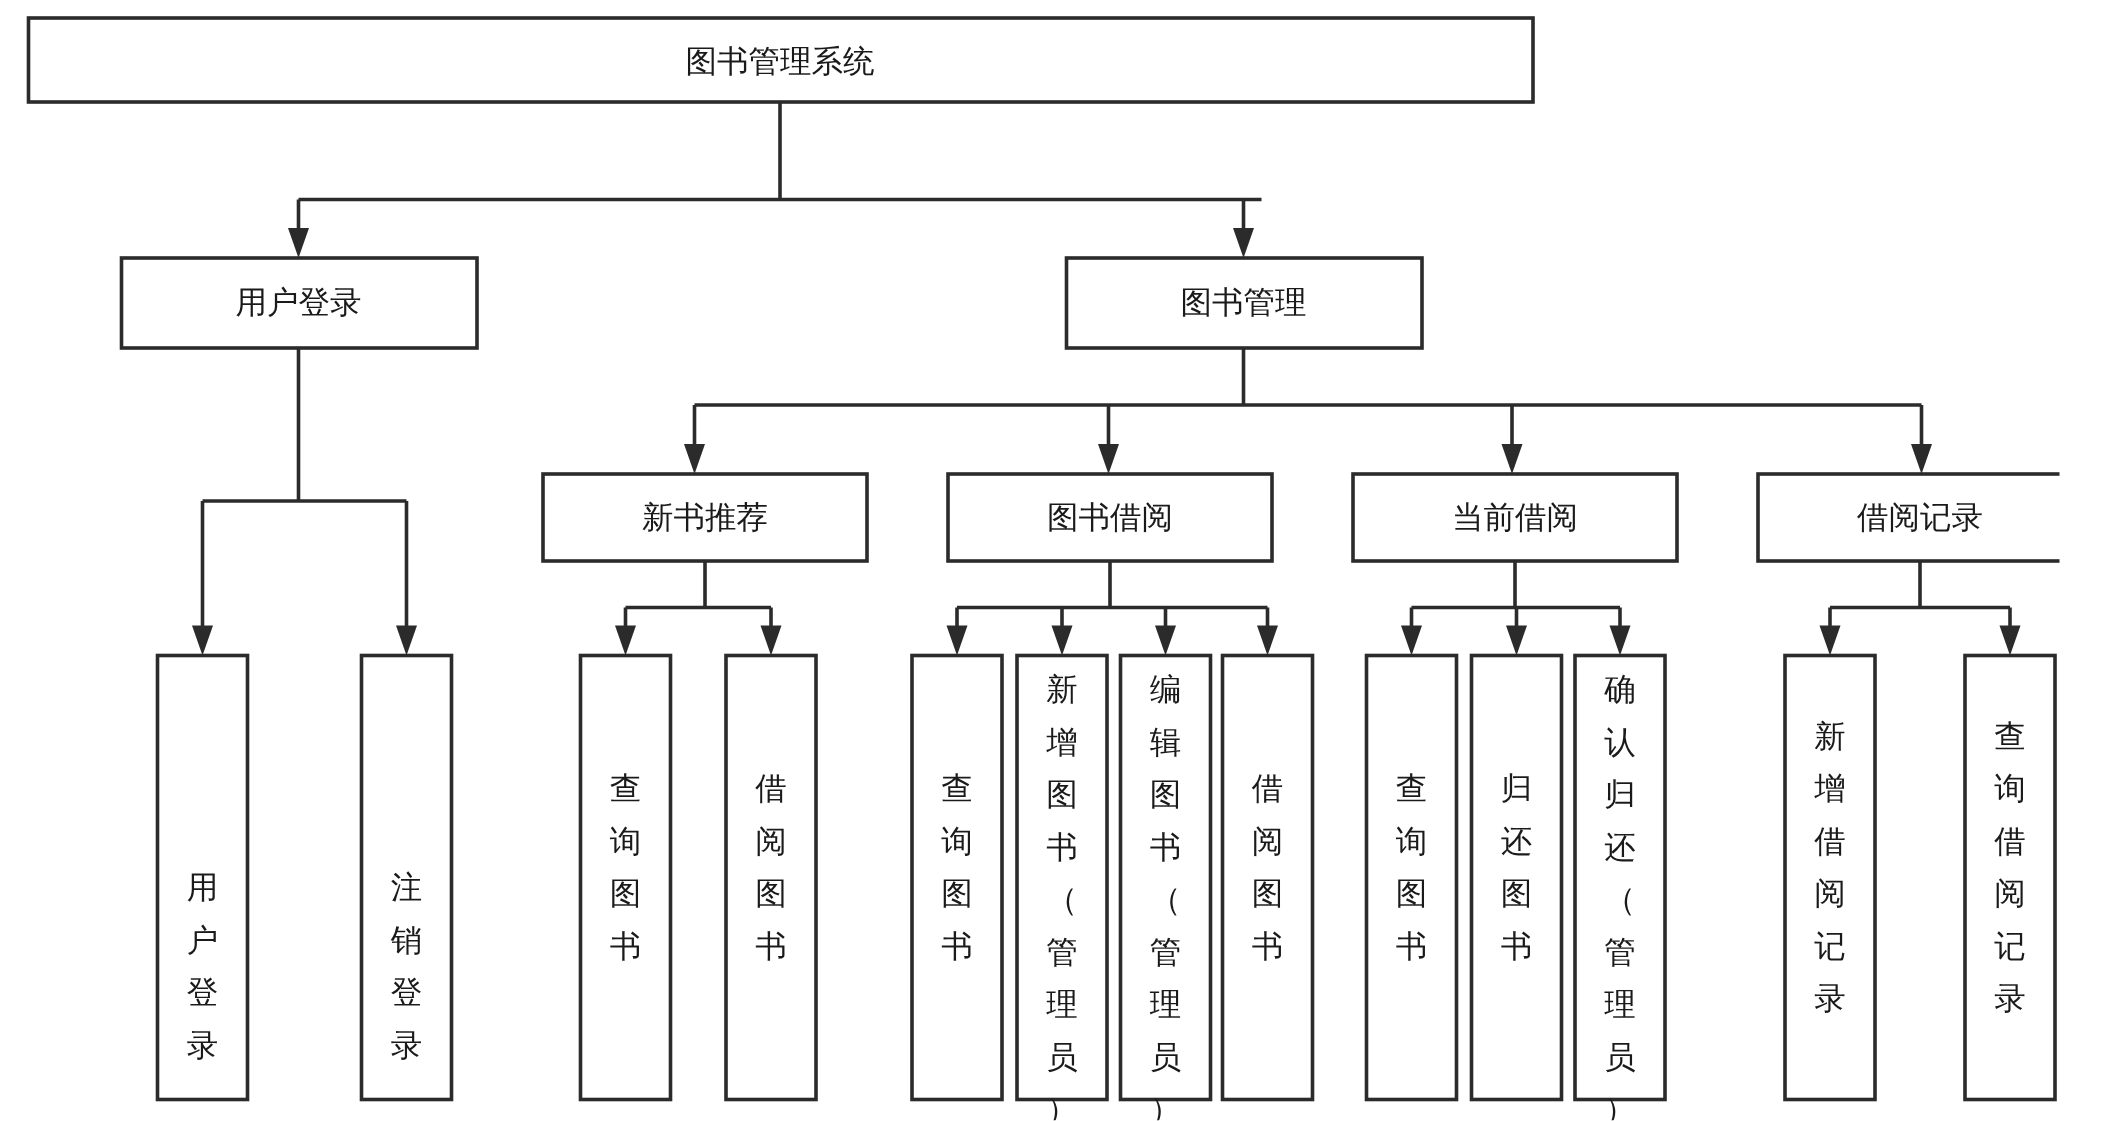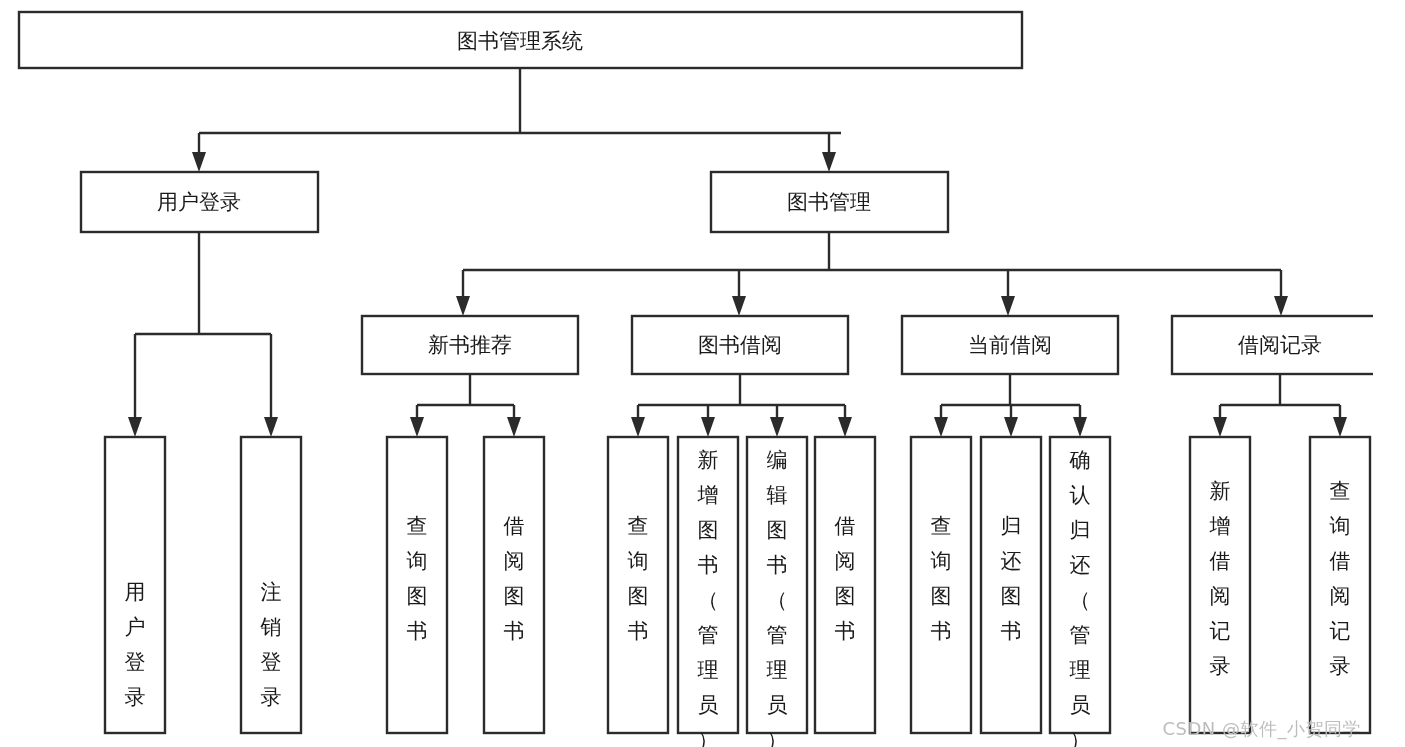--- a/index.html
+++ b/index.html
@@ -214,14 +214,13 @@
           <text class="node-label-v" x="1220" y="497.85"><tspan x="1220">新</tspan><tspan x="1220" dy="35">增</tspan><tspan x="1220" dy="35">借</tspan><tspan x="1220" dy="35">阅</tspan><tspan x="1220" dy="35">记</tspan><tspan x="1220" dy="35">录</tspan></text>
         </g>
         <g>
           <rect class="node-box" x="1310" y="437" width="60" height="296"></rect>
           <text class="node-label-v" x="1340" y="497.85"><tspan x="1340">查</tspan><tspan x="1340" dy="35">询</tspan><tspan x="1340" dy="35">借</tspan><tspan x="1340" dy="35">阅</tspan><tspan x="1340" dy="35">记</tspan><tspan x="1340" dy="35">录</tspan></text>
         </g>
       </g>
 
   </svg>
 
-  <div class="watermark-text">CSDN @软件_小贺同学</div>
 </div>
 
 </body></html>

